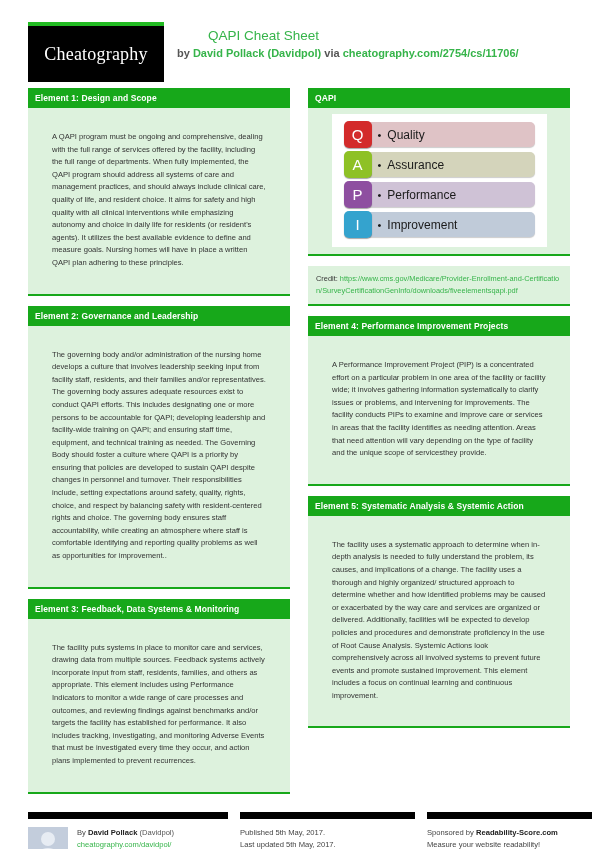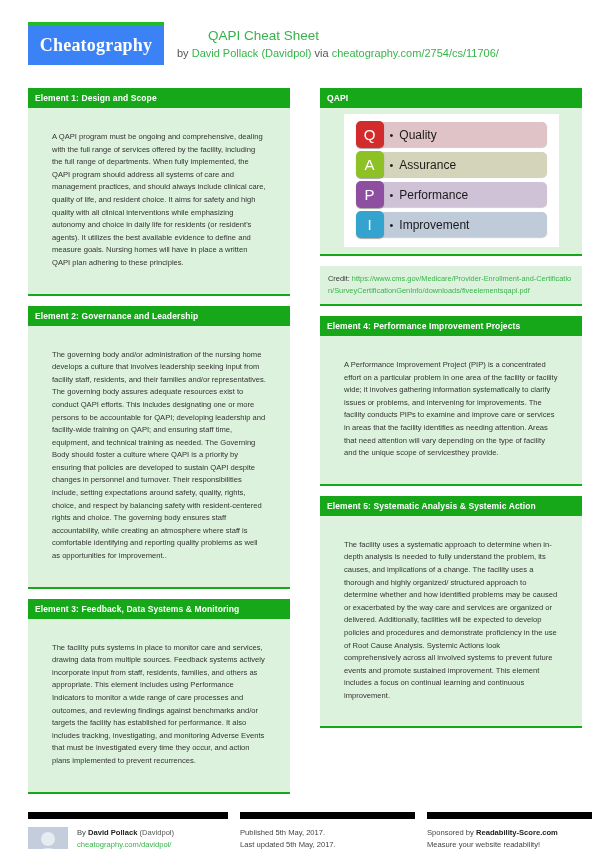--- a/index.html
+++ b/index.html
@@ -26,26 +26,25 @@
     height: 56px;
     margin-bottom: 10px;
   }
   .logo-wrap { width: 136px; flex: 0 0 136px; }
   .logo-topbar {
     height: 4px;
     background: #22bb22;
     width: 100%;
   }
   .logo-box {
-    background: #3b82f6;
-    height: 39px;
+    background: #000000;
+    height: 56px;
     display: flex;
     align-items: center;
     justify-content: center;
-    font-weight: bold;
   }
   .logo-text {
     color: #ffffff;
     font-family: "Liberation Serif", serif;
     font-size: 18px;
     letter-spacing: .2px;
   }
   .title-block {
     padding-left: 13px;
     padding-top: 5px;
@@ -55,27 +54,28 @@
     color: #36b44a;
     font-weight: 400;
     line-height: 17px;
     margin-left: 31px;
   }
   .byline {
     font-size: 11px;
     color: #555555;
     line-height: 16px;
     margin-top: 1px;
+    font-weight: bold;
   }
   .byline .lnk { color: #36b44a; }
 
   
   .columns {
     display: flex;
-    gap: 30px;
+    gap: 18px;
     align-items: flex-start;
   }
   .col { width: 262px; flex: 0 0 262px; }
 
   
   .card { margin-bottom: 10px; }
   .card-head {
     background: #17a81a;
     color: #ffffff;
     font-size: 8.5px;

